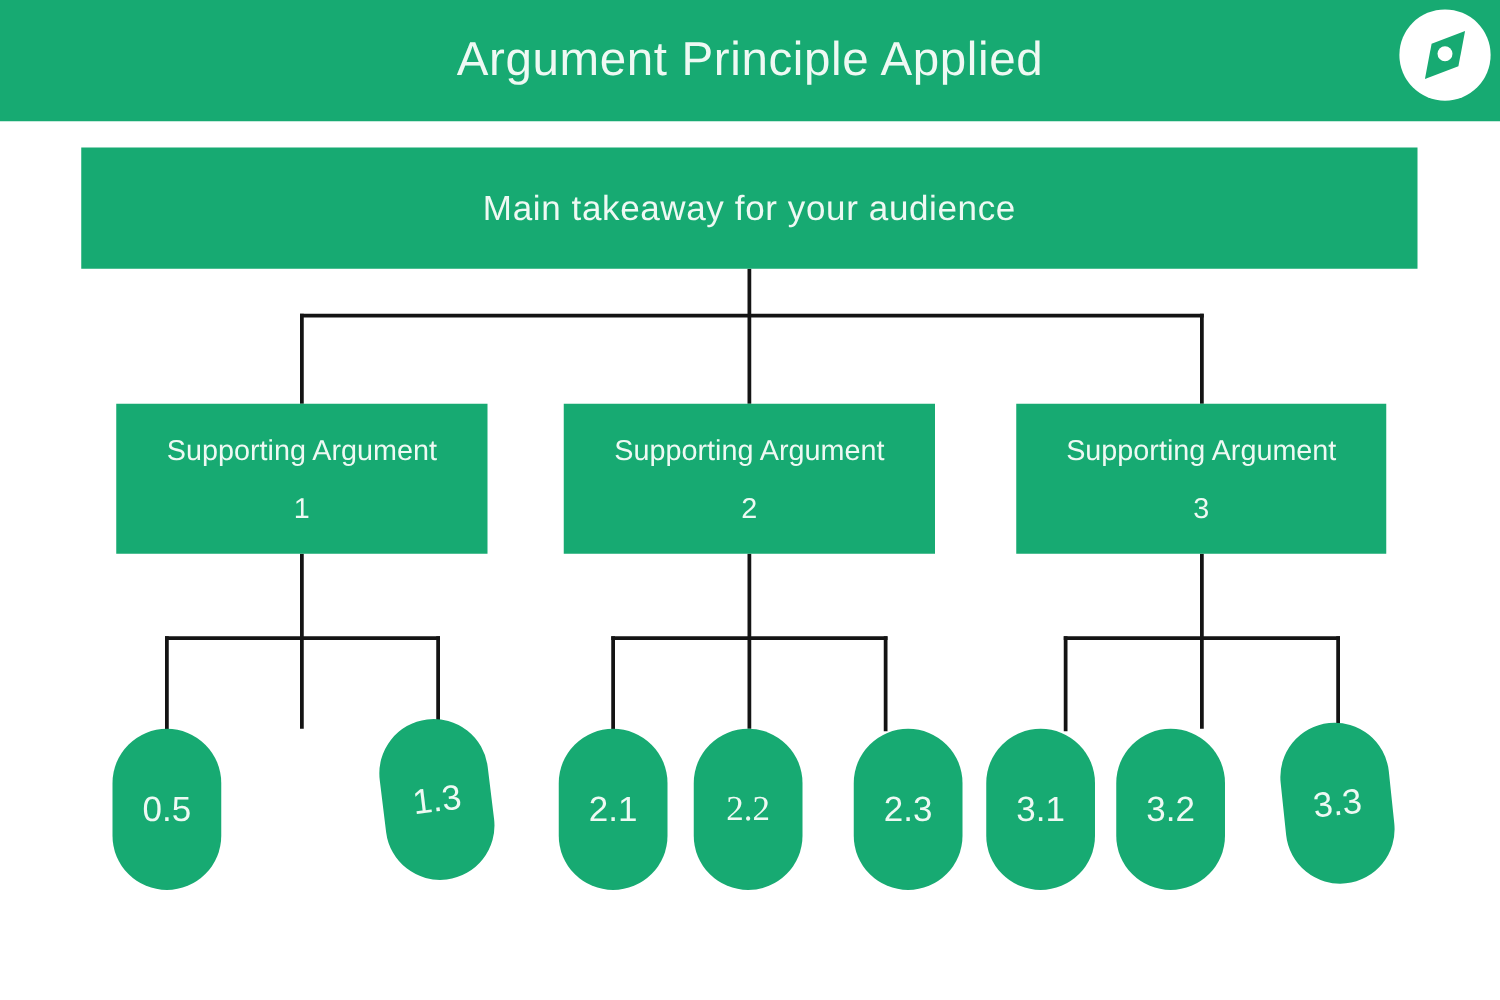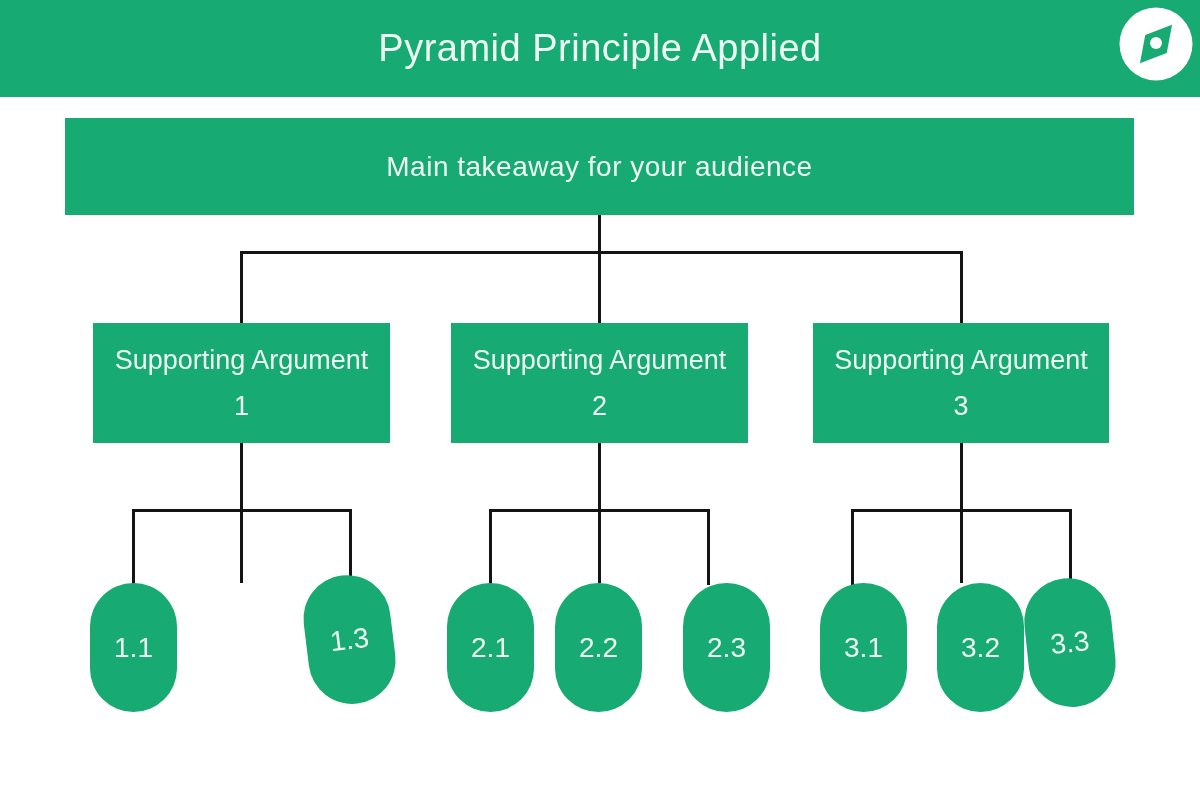--- a/index.html
+++ b/index.html
@@ -41,40 +41,40 @@
     color:var(--text-light);
     display:flex;align-items:center;justify-content:center;
     text-align:center;
   }
   .root-node{
     left:65px;top:118px;width:1069px;height:97px;
     font-size:28px;letter-spacing:0.5px;
   }
   .branch-node{
     top:323px;width:297px;height:120px;
-    font-size:27px;line-height:46px;
+    font-size:23px;line-height:46px;
     flex-direction:column;
   }
   .branch-1{left:93px;}
   .branch-2{left:451px;}
   .branch-3{left:813px;width:296px;}
 
   .pill{
     top:583px;width:87px;height:129px;
     border-radius:44px;
     font-size:28px;
   }
   .pill-1-1{left:90px;}
   .pill-1-2{left:200px;}
   .pill-1-3{left:307px;transform:rotate(-7deg) translateY(-8px);}
   .pill-2-1{left:447px;}
-  .pill-2-2{left:555px;}
+  .pill-2-2{left:555px;font-family:Liberation Serif, serif;}
   .pill-2-3{left:683px;}
-  .pill-3-1{left:820px;text-align:right;}
-  .pill-3-2{left:893px;margin-left:44px;}
+  .pill-3-1{left:789px;text-align:right;}
+  .pill-3-2{left:893px;}
   .pill-3-3{left:1027px;transform:rotate(-6deg) translateY(-5px);}
 
   
   .cline{position:absolute;background:var(--line);}
   
   .c-root-v   {left:598px;top:215px;width:3px;height:108px;}
   .c-l1-h     {left:240px;top:251px;width:723px;height:3px;}
   .c-l1-lv    {left:240px;top:251px;width:3px;height:72px;}
   .c-l1-rv    {left:960px;top:251px;width:3px;height:72px;}
   
@@ -92,21 +92,21 @@
   .c-g3-h     {left:851px;top:509px;width:221px;height:3px;}
   .c-g3-lv    {left:851px;top:509px;width:3px;height:76px;}
   .c-g3-rv    {left:1069px;top:509px;width:3px;height:76px;}
 </style>
 </head>
 <body>
 
 <div class="stage">
 
   <div class="header">
-    <div class="title">Pyramid Principle Applied</div>
+    <div class="title">Argument Principle Applied</div>
   </div>
   <div class="compass">
     <svg width="74" height="74" viewBox="0 0 74 74">
       <circle cx="37" cy="37" r="36.5" fill="#ffffff"></circle>
       <g transform="rotate(40 37 37)">
         <polygon points="37,12 51,37 37,62 23,37" fill="#17aa72"></polygon>
       </g>
       <circle cx="37" cy="36" r="6" fill="#ffffff"></circle>
     </svg>
   </div>
@@ -142,21 +142,21 @@
   <div class="node branch-node branch-2">
     <span>Supporting Argument</span>
     <span>2</span>
   </div>
   <div class="node branch-node branch-3">
     <span>Supporting Argument</span>
     <span>3</span>
   </div>
 
   <div class="node pill pill-1-1">
-    <span>1.1</span>
+    <span>0.5</span>
   </div>
   <div class="node pill pill-1-3">
     <span>1.3</span>
   </div>
   <div class="node pill pill-2-1">
     <span>2.1</span>
   </div>
   <div class="node pill pill-2-2">
     <span>2.2</span>
   </div>

